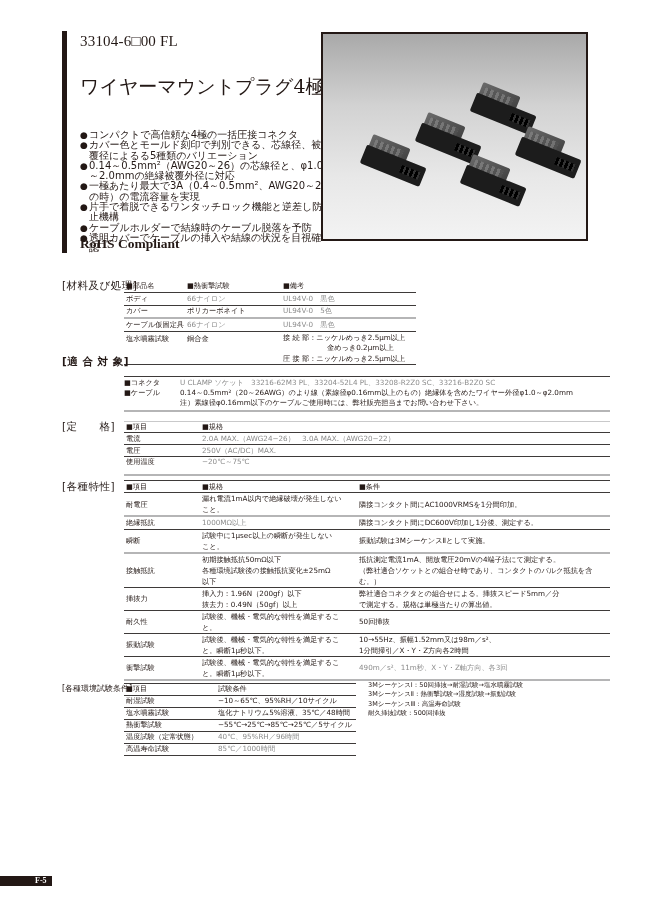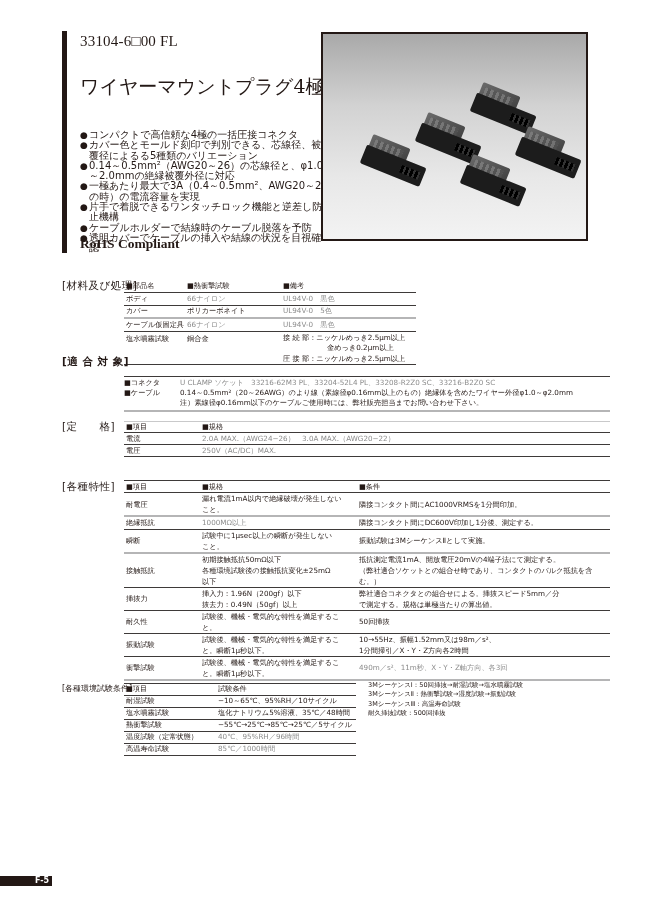--- a/index.html
+++ b/index.html
@@ -34,21 +34,21 @@
     .rule-dark { border-bottom: 1px solid #3e3a39; }
     .rule-grey { border-bottom: 2px solid #b5b5b6; }
     .light { color: #8c8c8c; }
     .line { position: absolute; height: 1px; background: #3e3a39; }
     .gline { position: absolute; height: 2px; background: #b5b5b6; }
 
     .t-block { position: absolute; font-size: 7.2px; line-height: 10px; color: #231815; white-space: nowrap; }
     .seq { position: absolute; left: 368px; top: 681px; font-size: 6.5px; line-height: 9.4px; color: #231815; white-space: nowrap; }
 
     .page-tab { position: absolute; left: 0; top: 876px; width: 52px; height: 10px; background: #231815; }
-    .page-no { position: absolute; left: 35px; top: 876px; height: 10px; font-size: 8px; line-height: 10px; color: #fff; font-weight: bold; }
+    .page-no { position: absolute; left: 35px; top: 876px; height: 10px; font-size: 8px; line-height: 10px; color: #fff; font-weight: bold; font-family: Liberation Serif, serif; }
   </style>
 </head>
 <body>
 
 <div class="header-bar"></div>
 <div class="model-no">33104-6□00 FL</div>
 <h1 class="title">
   <div>ワイヤーマウントプラグ4極</div>
 </h1>
 <ul class="features">
@@ -155,20 +155,24 @@
     <td>■規格</td>
   </tr>
   <tr class="rule-dark" style="height:12px;">
     <td>電流</td>
     <td class="light">2.0A MAX.（AWG24−26）　3.0A MAX.（AWG20−22）</td>
   </tr>
   <tr class="rule-dark" style="height:12px;">
     <td>電圧</td>
     <td class="light">250V（AC/DC）MAX.</td>
   </tr>
+  <tr class="rule-grey" style="height:18px;">
+    <td style="vertical-align:top;">使用温度</td>
+    <td class="light" style="vertical-align:top;">−20℃～75℃</td>
+  </tr>
 </tbody>
   </table>
 <div class="gline" style="left:124px; top:421px; width:486px; height:1px; background:#c9c9ca;"></div>
 
 <div class="sec-label" style="top:480px;">[各種特性]</div>
 <table class="tbl" style="left:124px; top:481px; width:486px; line-height:11px;">
   <colgroup>
       <col style="width:76px">
       <col style="width:157px">
       <col>

